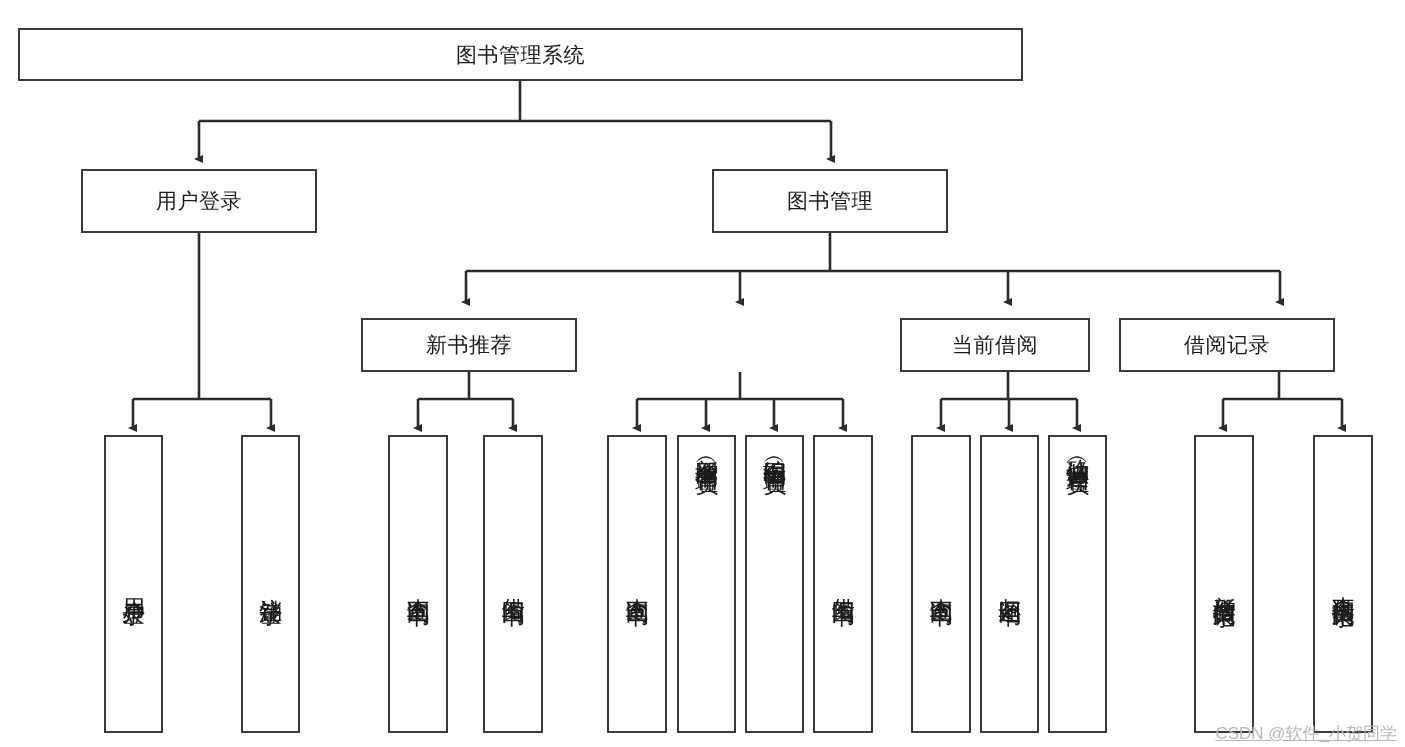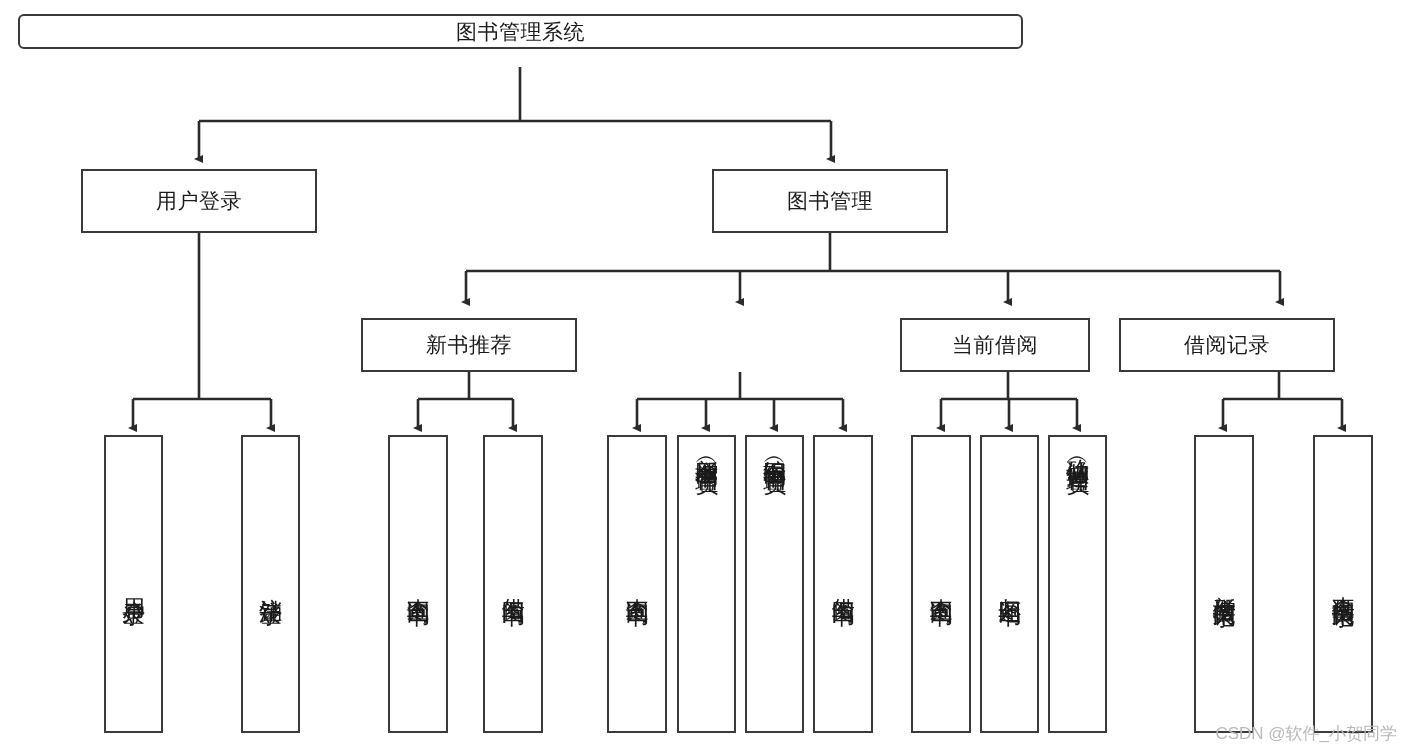--- a/index.html
+++ b/index.html
@@ -56,20 +56,21 @@
     padding-top: 4px;
   }
   #watermark {
     position: absolute;
     right: 8px;
     bottom: 2px;
     font-size: 17px;
     color: #b9b9b9;
     white-space: nowrap;
     user-select: none;
+    text-decoration: underline;
   }
 </style>
 </head>
 <body>
 
 <div id="canvas">
 
   <svg id="wires" viewBox="0 0 1405 747" xmlns="http://www.w3.org/2000/svg">
     <defs>
       <marker id="arrow" markerWidth="10" markerHeight="10" refX="5" refY="5" orient="auto" markerUnits="userSpaceOnUse">
@@ -114,21 +115,21 @@
       <path d="M1009,399 L1009,428" marker-end="url(#arrow)"></path>
       <path d="M1077,399 L1077,428" marker-end="url(#arrow)"></path>
 
       <path d="M1279,372 L1279,399"></path>
       <path d="M1223,399 L1342,399"></path>
       <path d="M1223,399 L1223,428" marker-end="url(#arrow)"></path>
       <path d="M1342,399 L1342,428" marker-end="url(#arrow)"></path>
     </g>
   </svg>
 
-  <div class="node h" style="left:18px; top:14px; width:1005px; height:35px;border-radius:6px;">
+  <div class="node h" style="left:18px; top:28px; width:1005px; height:53px;">
     <span class="label">图书管理系统</span>
   </div>
 
   <div class="node h" style="left:81px; top:169px; width:236px; height:64px;">
     <span class="label">用户登录</span>
   </div>
   <div class="node h" style="left:712px; top:169px; width:236px; height:64px;">
     <span class="label">图书管理</span>
   </div>
 

